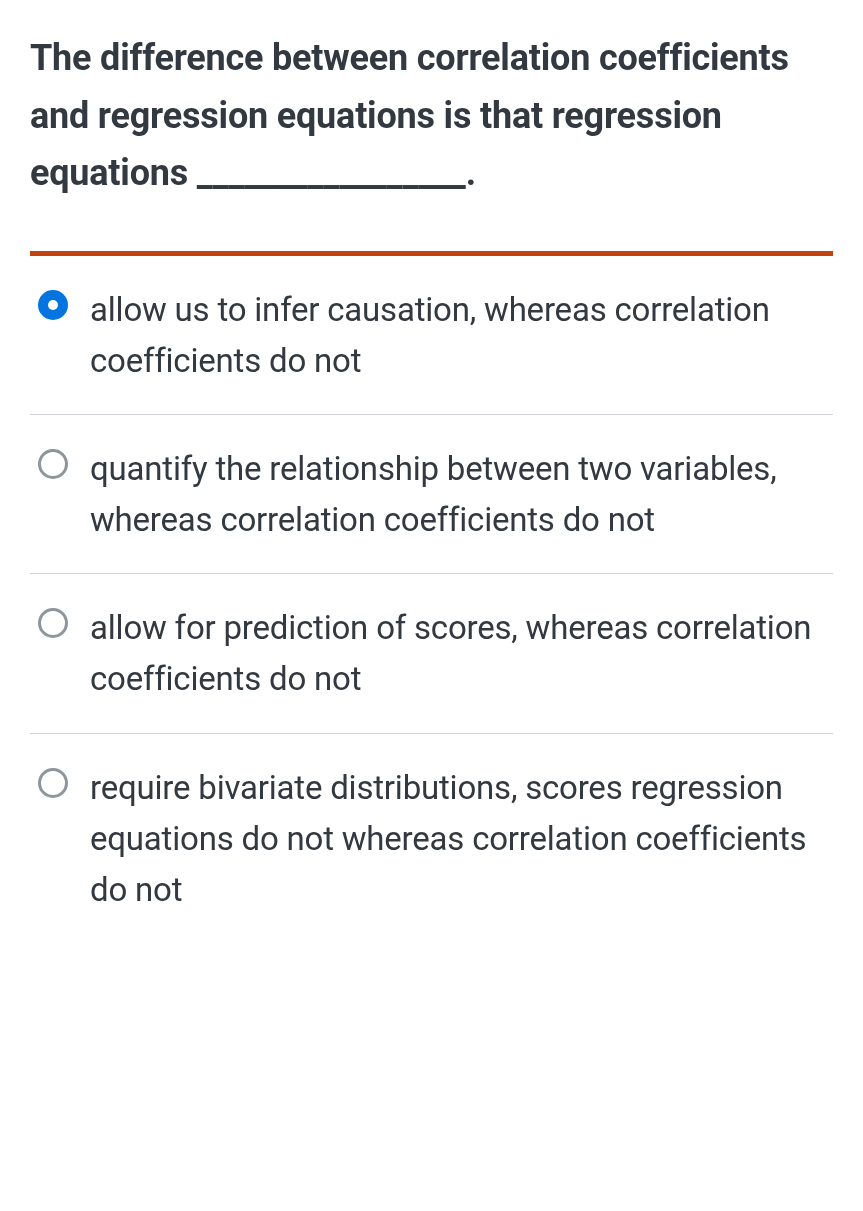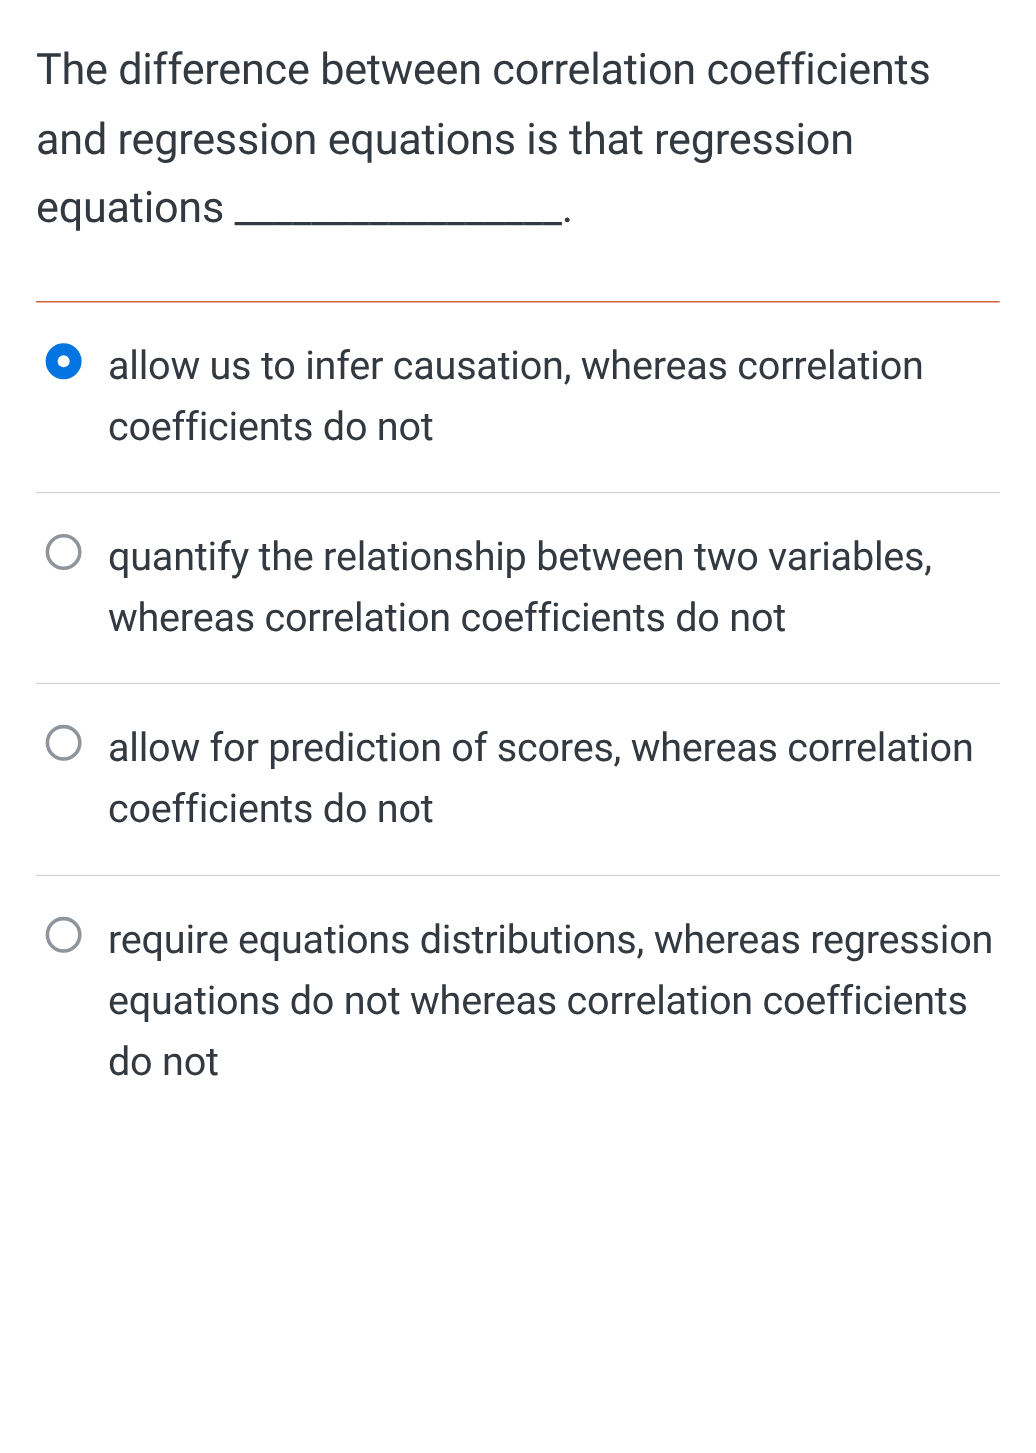--- a/index.html
+++ b/index.html
@@ -11,26 +11,26 @@
       font-family: -apple-system, BlinkMacSystemFont, "Segoe UI", Roboto, "Helvetica Neue", Arial, sans-serif;
       background: #ffffff;
       width: 863px;
       padding: 30px 30px 30px 30px;
       color: #333940;
     }
     .question-text {
       font-size: 36px;
       line-height: 1.6;
       color: #333940;
-      font-weight: 400;
+      font-weight: 700;
       margin-bottom: 48px;
       letter-spacing: -0.2px;
     }
     .options {
-      border-top: 1px solid #c2410c;
+      border-top: 5px solid #c2410c;
     }
     .option {
       display: flex;
       align-items: flex-start;
       padding: 28px 0 28px 8px;
       border-bottom: 1px solid #d0d4d8;
       cursor: pointer;
     }
     .option:last-child {
       border-bottom: none;
@@ -82,15 +82,15 @@
   <div class="option">
     <div class="radio"></div>
     <div class="option-text">quantify the relationship between two variables, whereas correlation coefficients do not</div>
   </div>
   <div class="option">
     <div class="radio"></div>
     <div class="option-text">allow for prediction of scores, whereas correlation coefficients do not</div>
   </div>
   <div class="option">
     <div class="radio"></div>
-    <div class="option-text">require equations distributions, whereas regression equations do not whereas correlation coefficients do not</div>
+    <div class="option-text">require bivariate distributions, scores regression equations do not whereas correlation coefficients do not</div>
   </div>
 </div>
 
 </body></html>

